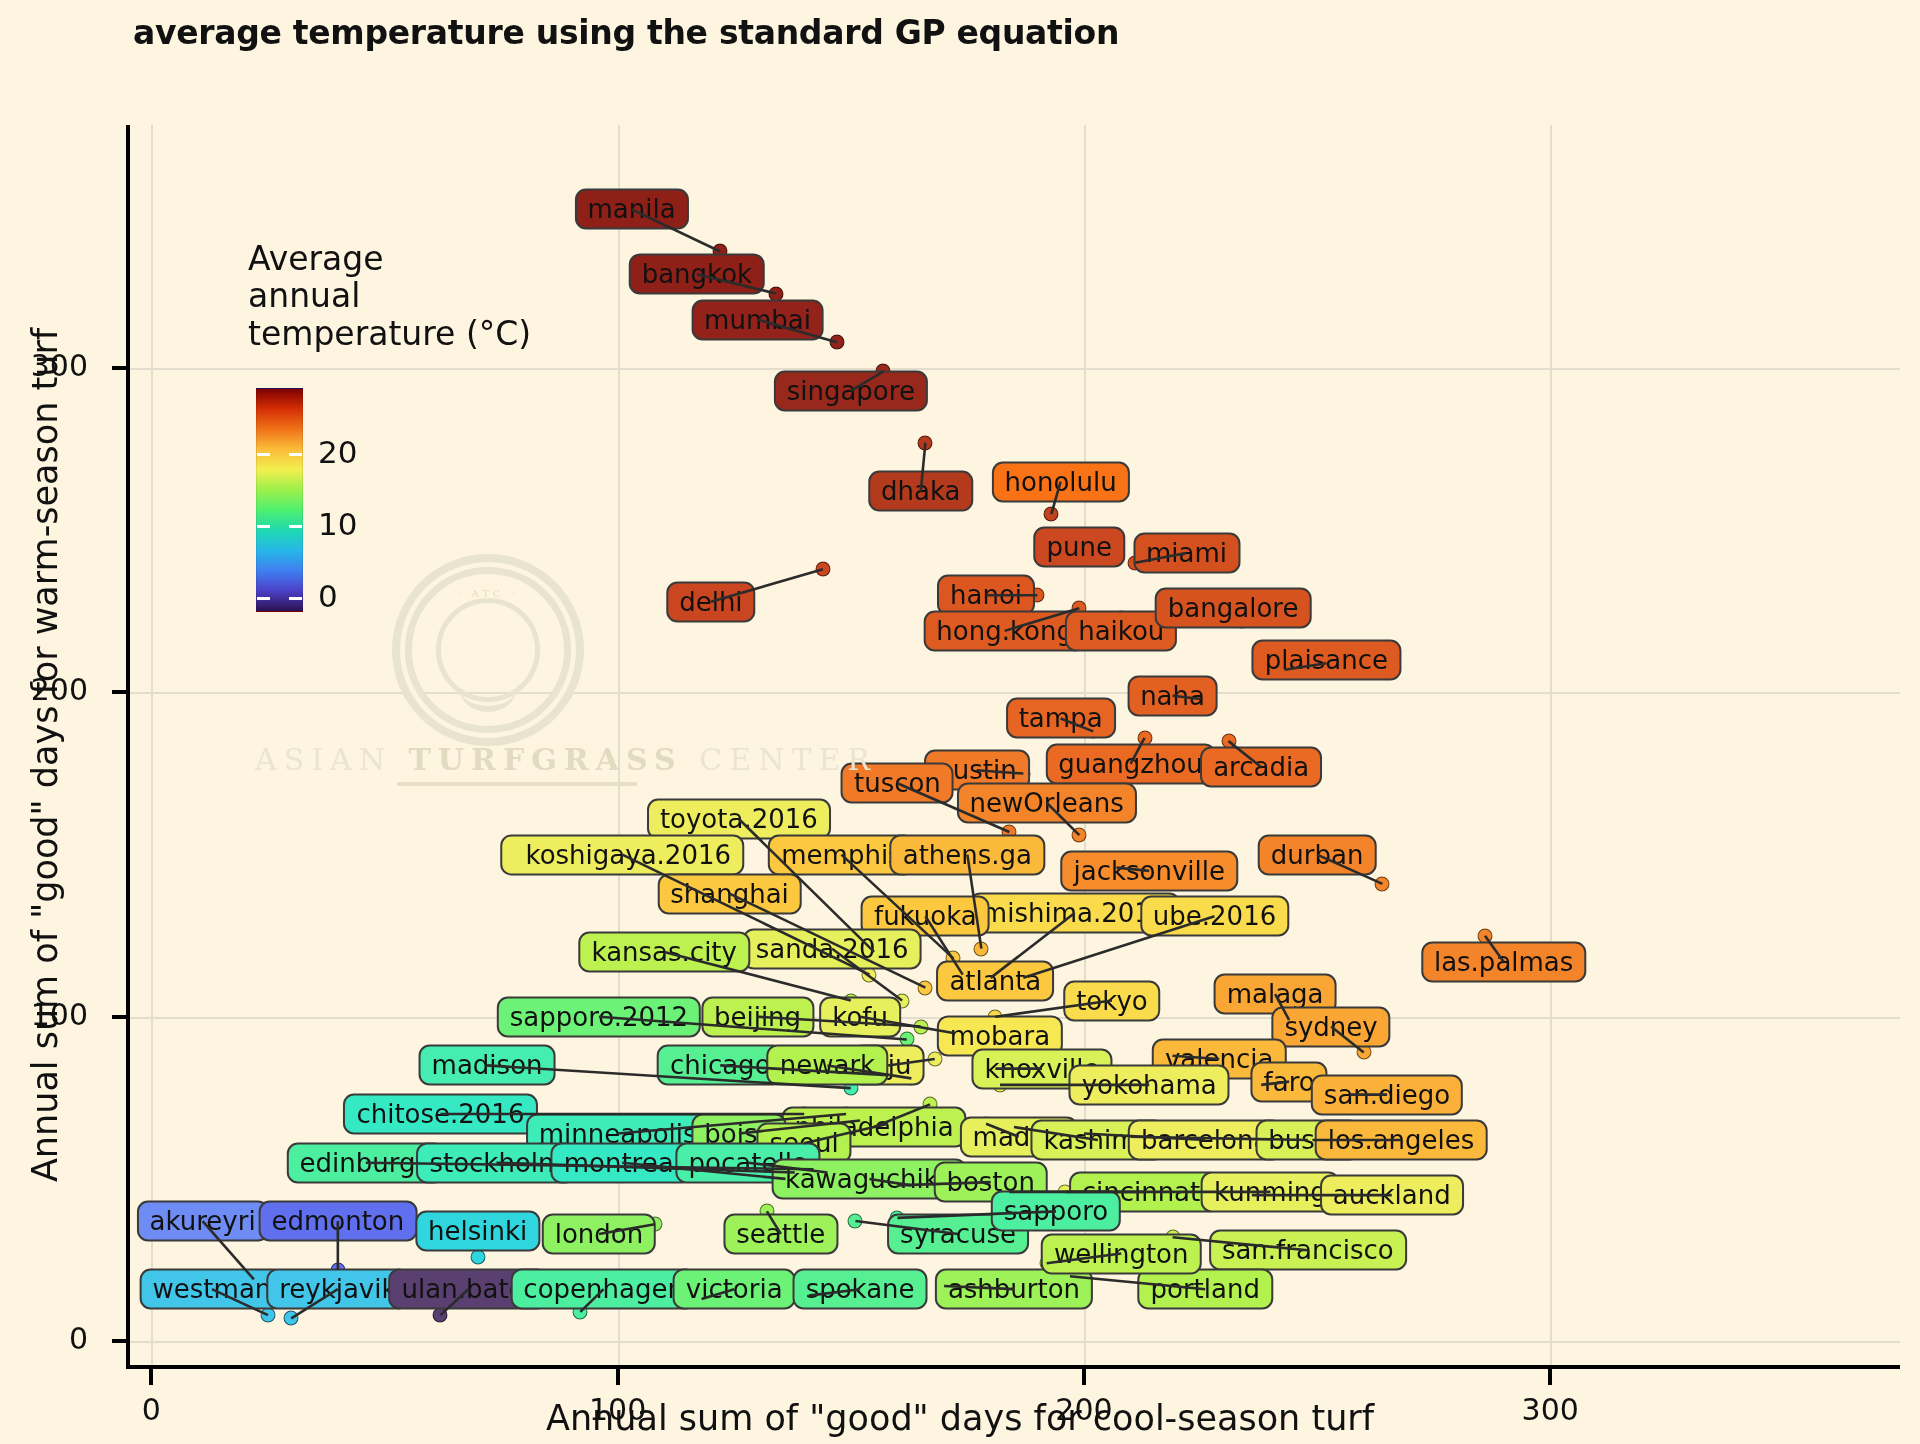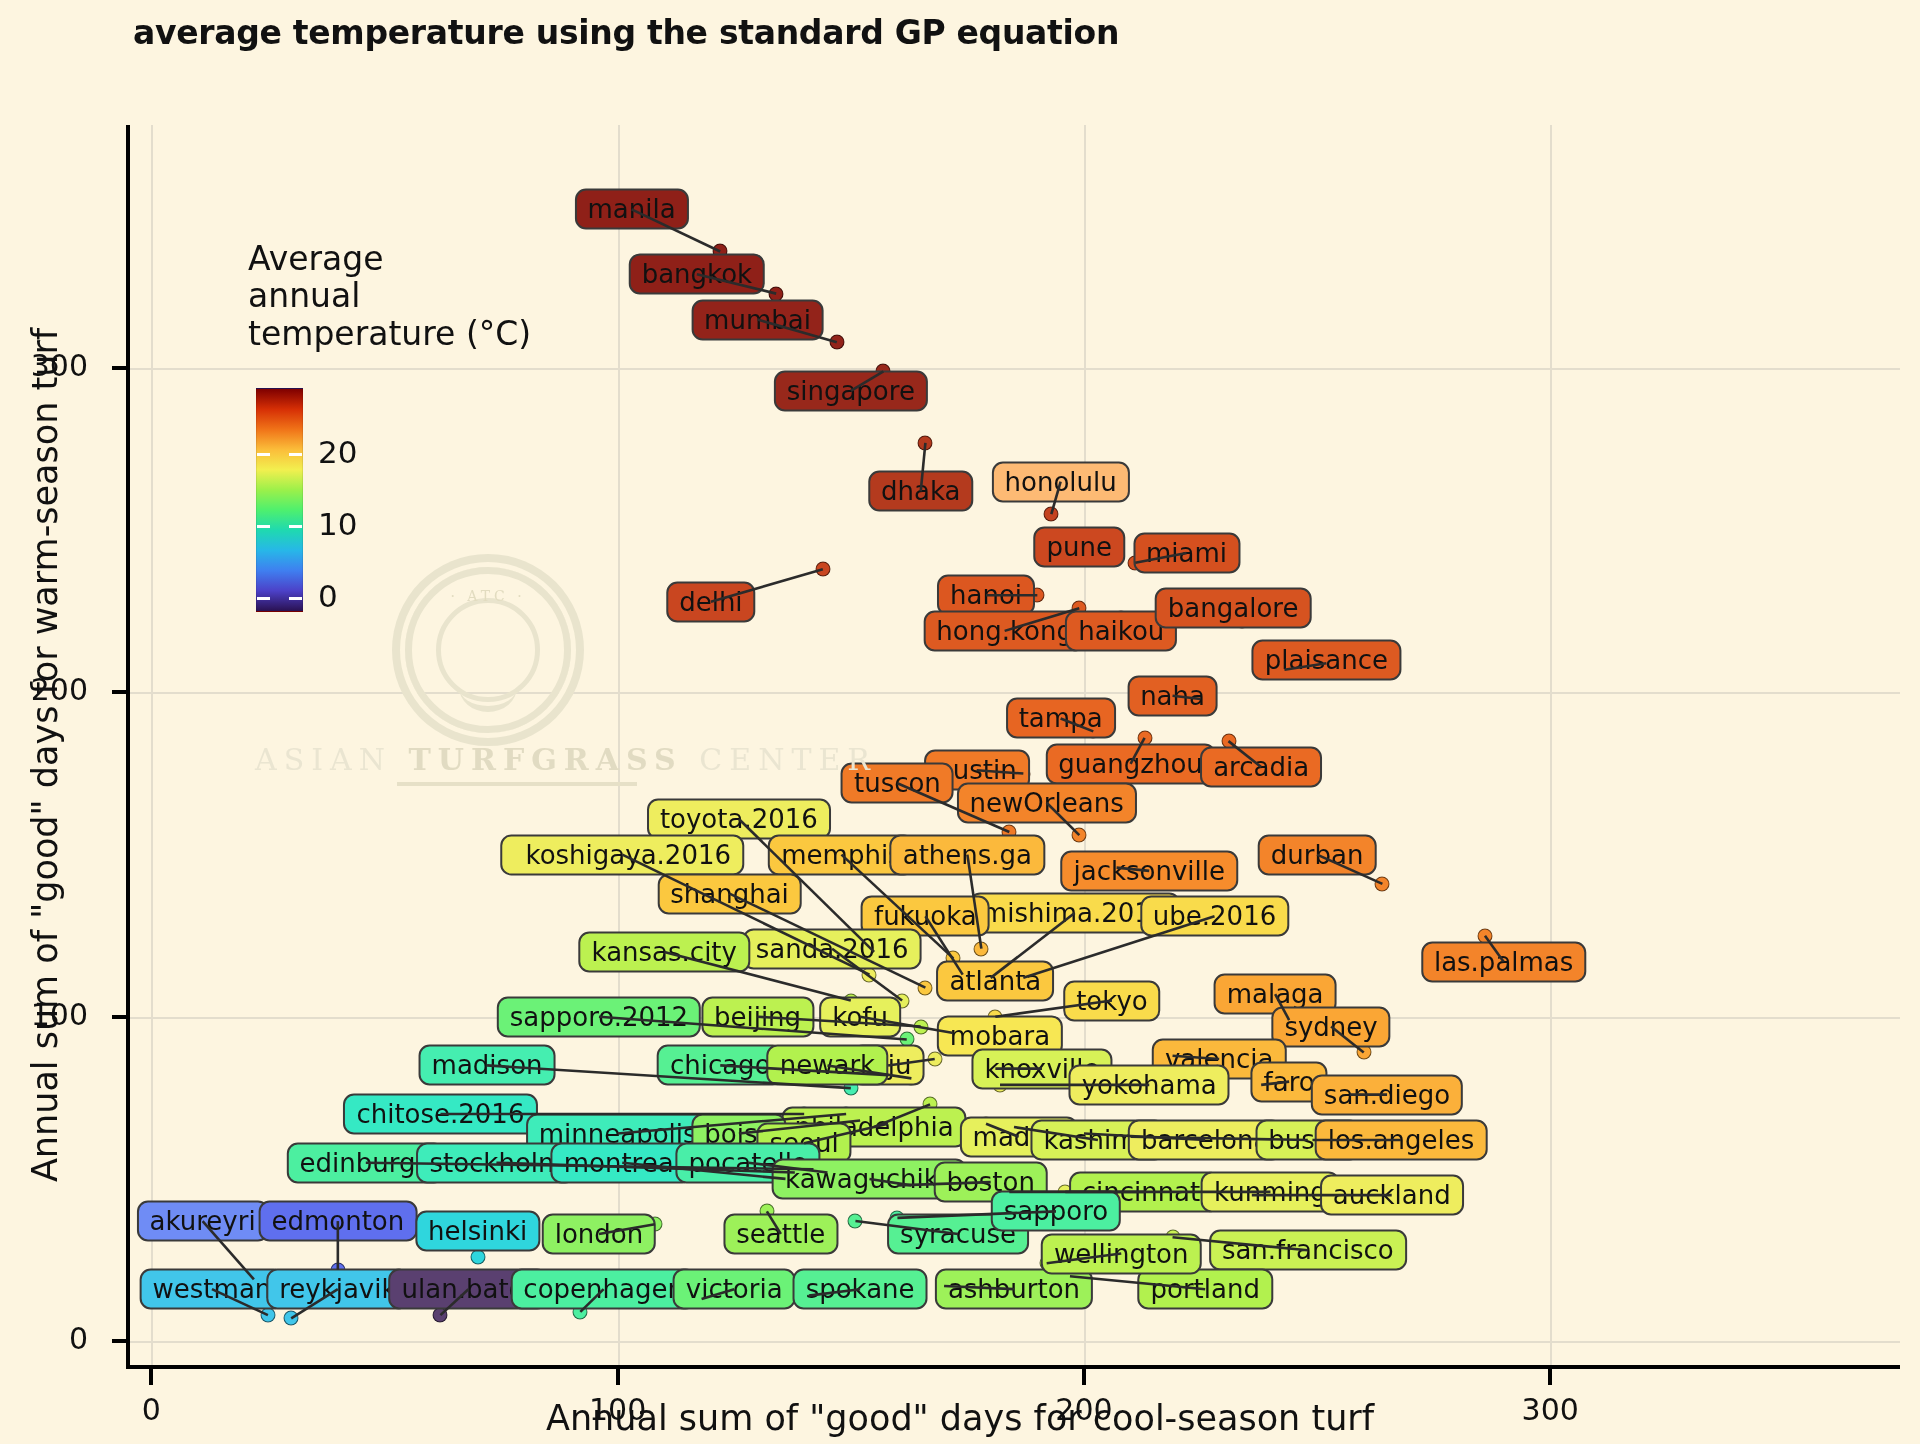--- a/index.html
+++ b/index.html
@@ -96,21 +96,21 @@
     position:absolute;left:150px;top:0;width:152px;height:152px;border-radius:50%;
     border:7px solid #e9e4cd;
     box-shadow:0 0 0 5px #fdf5e0, 0 0 0 13px #e9e4cd;
   }
   .wm-seal-in{
     position:absolute;left:24px;top:24px;right:24px;bottom:24px;border-radius:50%;
     border:5px solid #e9e4cd;
   }
   .wm-seal-txt{
     position:absolute;left:0;top:14px;width:152px;text-align:center;
-    font-size:14px;letter-spacing:4px;color:#e2dcc0;
+    font-size:10px;letter-spacing:4px;color:#e2dcc0;
     font-family:"DejaVu Serif", serif;
   }
   .wm-seal-leaf{
     position:absolute;left:50%;top:58%;width:58px;height:44px;
     transform:translateX(-50%);
     border-bottom:6px solid #e9e4cd;border-radius:0 0 50% 50%;
   }
   .wm-text{
     position:absolute;left:0;top:175px;width:520px;text-align:center;
     font-size:30px;letter-spacing:7px;color:#eae5d1;
@@ -247,21 +247,21 @@
       <div class="pt" title="victoria" style="left: 573.568px; top: 1173.9px; background: rgb(107, 242, 119);"></div>
       <div class="pt" title="spokane" style="left: 680.821px; top: 1170.66px; background: rgb(86, 240, 147);"></div>
       <div class="pt" title="ashburton" style="left: 816.053px; top: 1160.93px; background: rgb(157, 241, 89);"></div>
       <div class="pt" title="portland" style="left: 941.958px; top: 1151.2px; background: rgb(178, 241, 78);"></div>
       <div class="pt" title="wellington" style="left: 918.642px; top: 1138.23px; background: rgb(188, 241, 80);"></div>
       <div class="lbl" style="left: 503.621px; top: 84.3133px; background: rgb(143, 32, 24);">manila</div>
       <div class="lbl" style="left: 568.905px; top: 149.17px; background: rgb(143, 32, 24);">bangkok</div>
       <div class="lbl" style="left: 629.526px; top: 194.569px; background: rgb(147, 35, 26);">mumbai</div>
       <div class="lbl" style="left: 722.789px; top: 265.911px; background: rgb(152, 40, 27);">singapore</div>
       <div class="lbl" style="left: 792.737px; top: 366.439px; background: rgb(180, 58, 30);">dhaka</div>
-      <div class="lbl" style="left: 932.632px; top: 356.71px; background: #fdba74;">honolulu</div>
+      <div class="lbl" style="left: 932.632px; top: 356.71px; background: #f97316;">honolulu</div>
       <div class="lbl" style="left: 951.284px; top: 421.567px; background: rgb(204, 72, 32);">pune</div>
       <div class="lbl" style="left: 1058.54px; top: 428.052px; background: rgb(213, 80, 31);">miami</div>
       <div class="lbl" style="left: 582.895px; top: 476.695px; background: rgb(201, 70, 32);">delhi</div>
       <div class="lbl" style="left: 858.021px; top: 470.209px; background: rgb(220, 87, 32);">hanoi</div>
       <div class="lbl" style="left: 876.674px; top: 505.88px; background: rgb(221, 90, 33);">hong.kong</div>
       <div class="lbl" style="left: 993.253px; top: 505.88px; background: rgb(221, 90, 33);">haikou</div>
       <div class="lbl" style="left: 1105.17px; top: 483.18px; background: rgb(214, 83, 32);">bangalore</div>
       <div class="lbl" style="left: 1198.43px; top: 535px; background: rgb(221, 90, 33);">plaisance</div>
       <div class="lbl" style="left: 1044.55px; top: 570.736px; background: rgb(226, 96, 34);">naha</div>
       <div class="lbl" style="left: 932.632px; top: 593.436px; background: rgb(231, 101, 34);">tampa</div>

